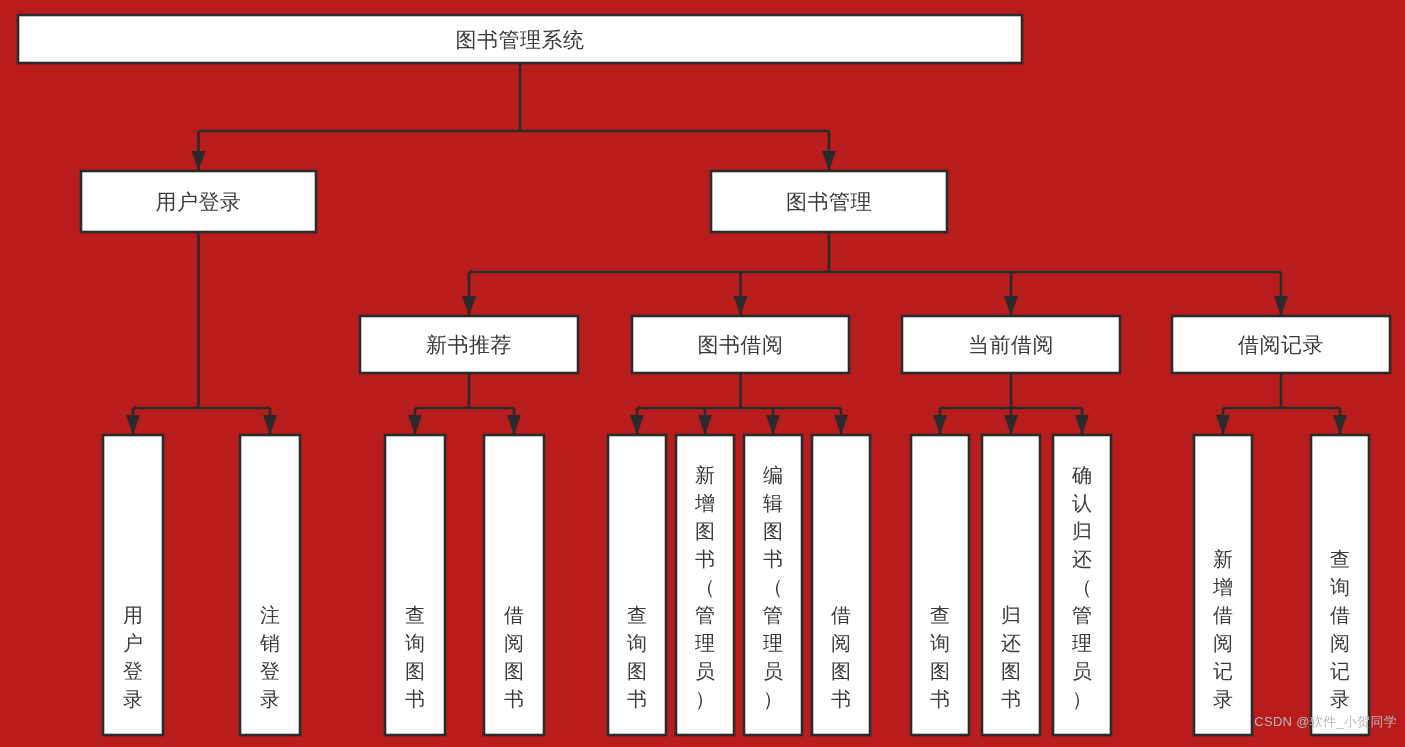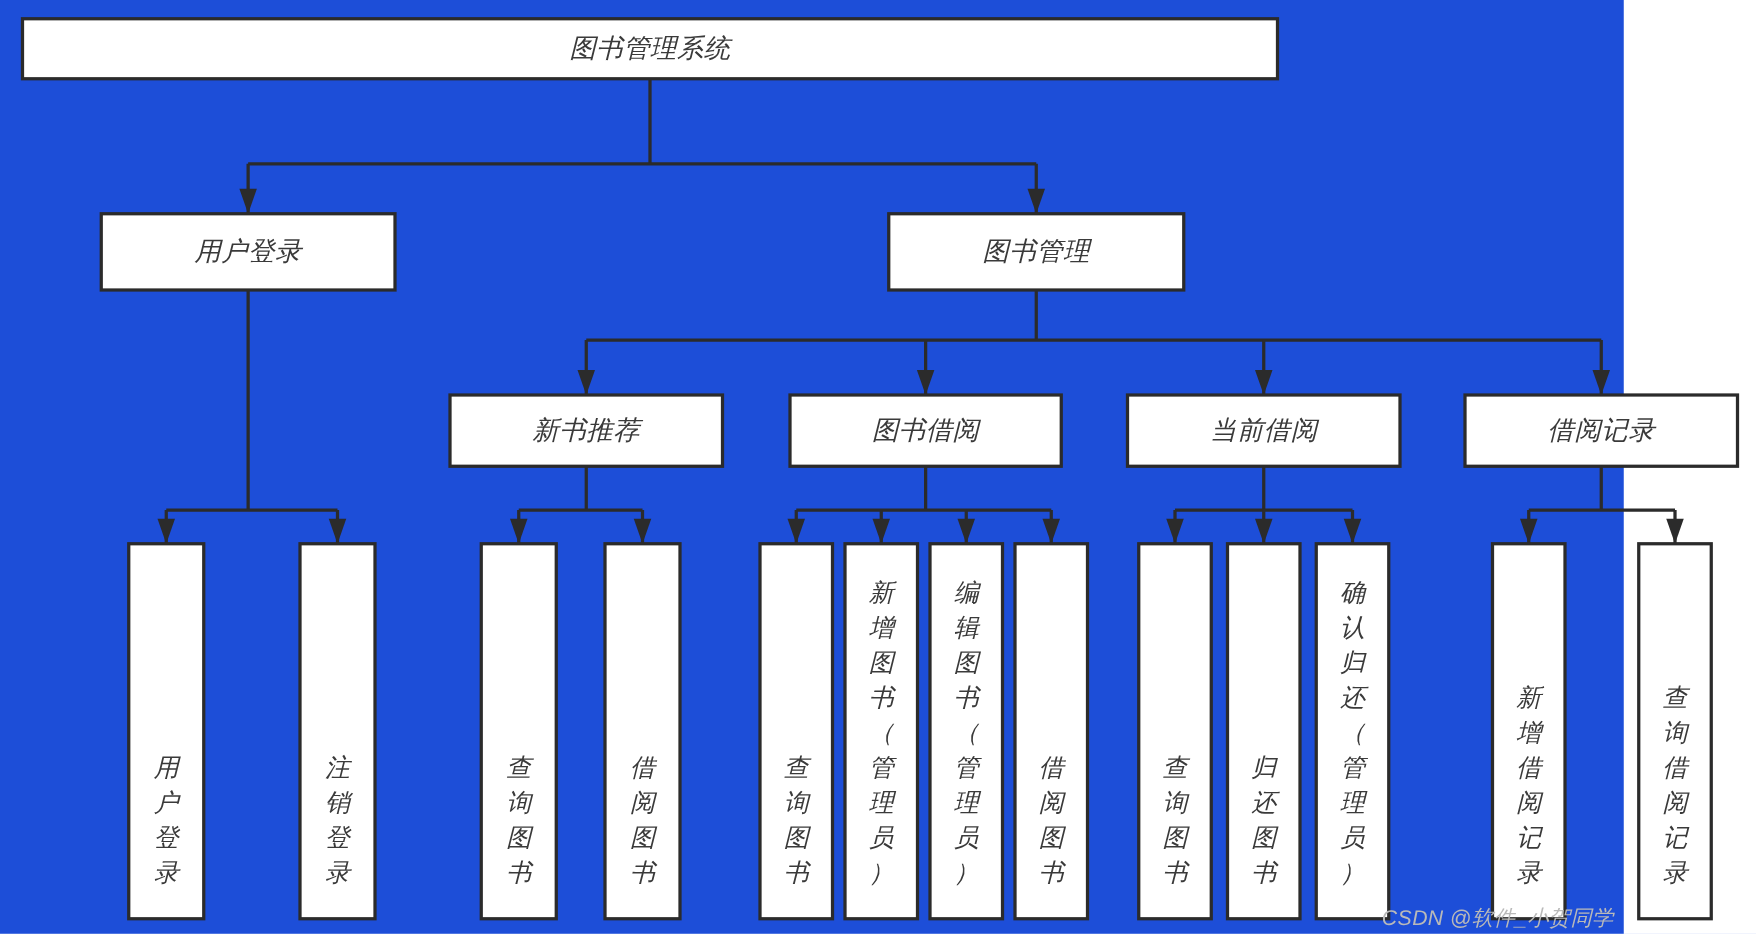--- a/index.html
+++ b/index.html
@@ -8,24 +8,23 @@
     background: #ffffff;
   }
   body {
     width: 1405px;
     height: 747px;
     font-family: "Liberation Sans", "DejaVu Sans", sans-serif;
     overflow: hidden;
   }
   #diagram-root {
     position: relative;
-    width: 1299px;
+    width: 1405px;
     height: 747px;
-    background: #1d4ed8;
-    font-style: italic;
+    background: #b91c1c;
   }
   svg.diagram-canvas {
     position: absolute;
     top: 0;
     left: 0;
     width: 1405px;
     height: 747px;
     display: block;
   }
   .node-rect {
@@ -54,23 +53,23 @@
   .node-label-v {
     font-family: "Liberation Sans", "DejaVu Sans", sans-serif;
     font-size: 20px;
     fill: #3a3a3a;
     text-anchor: middle;
     dominant-baseline: central;
   }
   .watermark-text {
     position: absolute;
     right: 8px;
-    bottom: 1px;
-    font-family: "Liberation Sans", "DejaVu Sans", sans-serif;
-    font-size: 17px;
+    bottom: 16px;
+    font-family: "Liberation Sans", "DejaVu Sans", sans-serif;
+    font-size: 13px;
     color: #b9b9b9;
     white-space: nowrap;
     user-select: none;
     letter-spacing: 0.3px;
   }
 </style>
 </head>
 <body>
 
 <div id="diagram-root">

